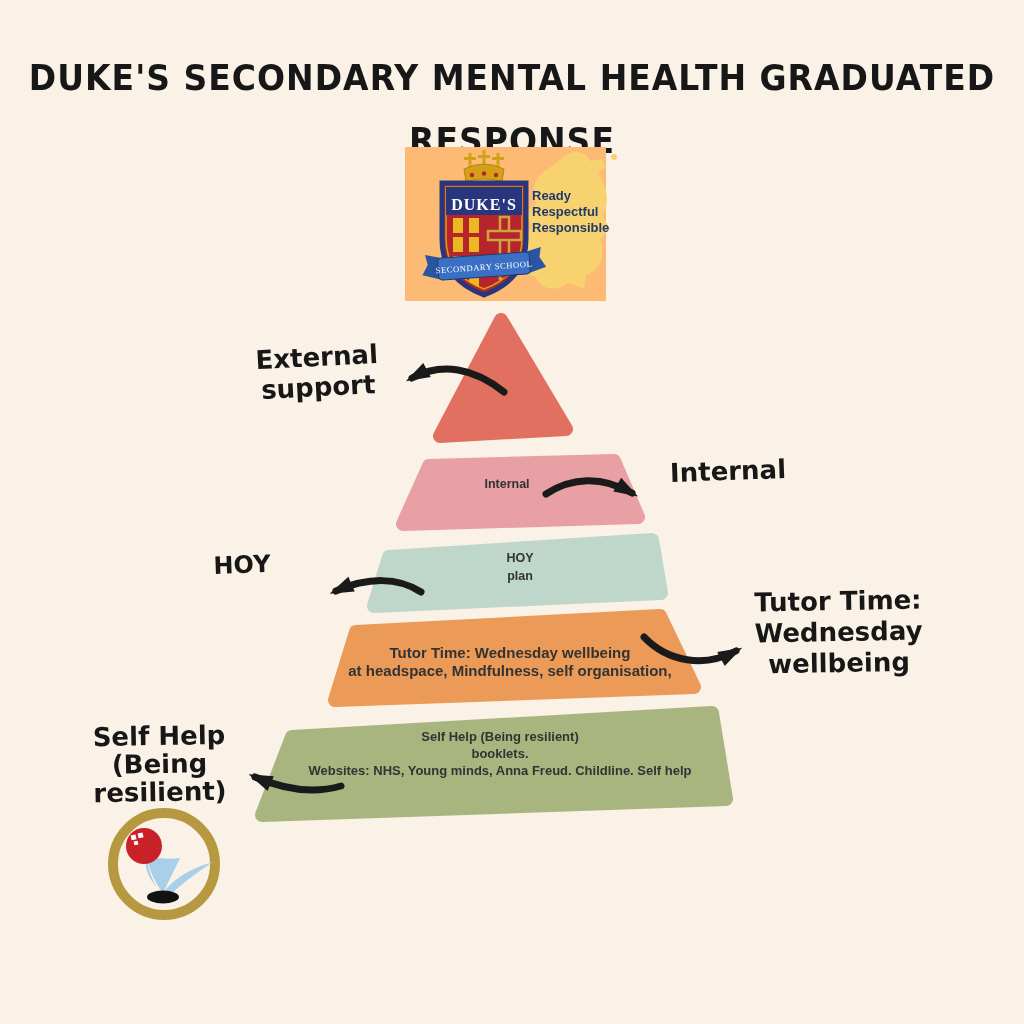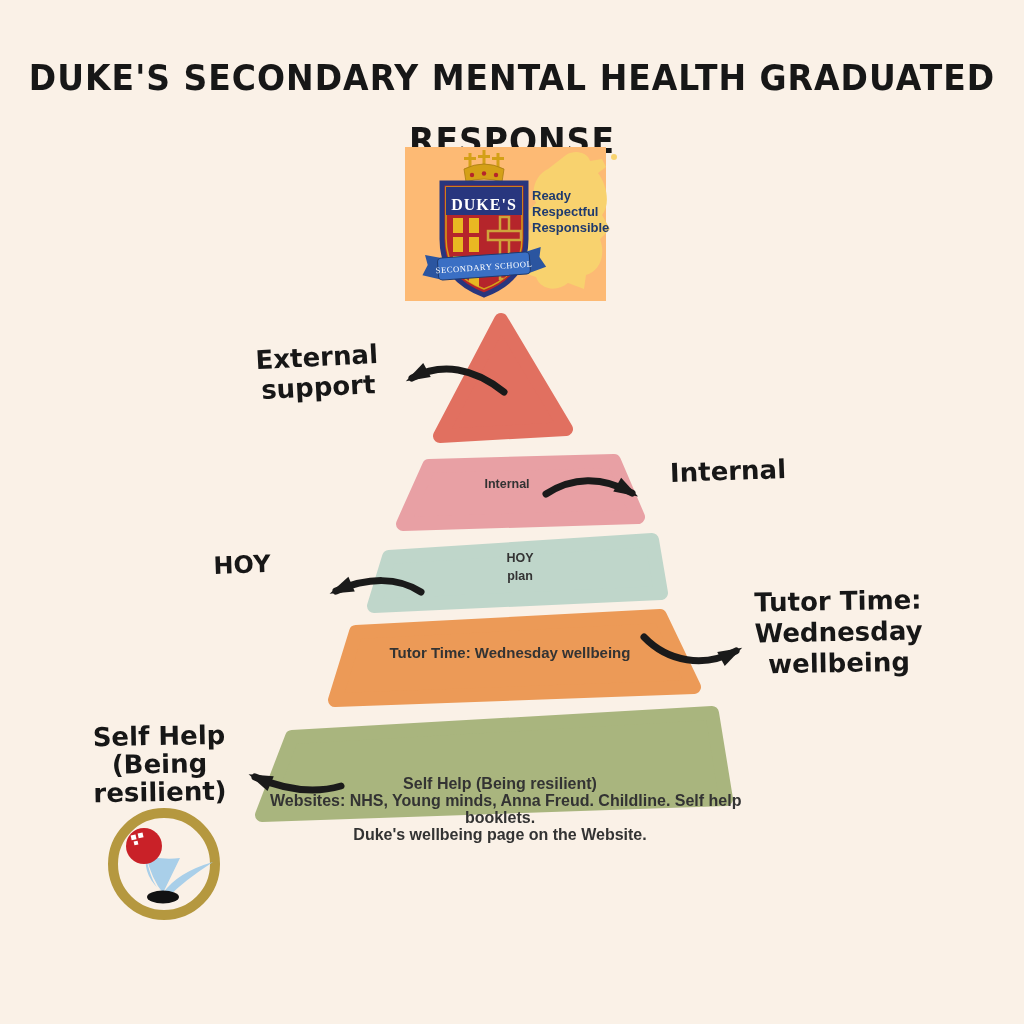--- a/index.html
+++ b/index.html
@@ -7,21 +7,21 @@
   .page{position:absolute;inset:0;width:1024px;height:1024px;}
   svg.layer{position:absolute;left:0;top:0;z-index:1;}
   .hand{font-family:"DejaVu Sans",sans-serif;font-weight:700;color:#171717;}
   .title{position:absolute;top:46px;left:0;width:1024px;text-align:center;font-size:33px;letter-spacing:1px;line-height:57px;transform:scaleY(1.1);transform-origin:top;z-index:2;}
   .logo-box{position:absolute;left:405px;top:147px;width:190px;height:154px;background:#fdba74;z-index:2;padding-left:11px;}
   .band-text{position:absolute;z-index:3;text-align:center;font-weight:700;color:#333333;}
   .band-text div{white-space:nowrap;}
   .bt-pink{left:357px;top:476px;width:300px;font-size:12.5px;line-height:17px;}
   .bt-teal{left:370px;top:550px;width:300px;font-size:12.5px;line-height:17.5px;}
   .bt-orange{left:330px;top:624px;width:360px;font-size:15px;line-height:18px;margin-top:20px;}
-  .bt-olive{left:270px;top:728px;width:460px;font-size:16px;line-height:17px;margin-top:47px;}
+  .bt-olive{left:270px;top:728px;width:460px;font-size:13px;line-height:17px;}
   .side-label{position:absolute;z-index:3;text-align:center;}
   .lb-external{left:205px;top:342px;width:225px;font-size:26px;transform:rotate(-3deg);}
   .lb-internal{left:668px;top:456px;width:120px;font-size:26px;transform:rotate(-2deg);}
   .lb-hoy{left:202px;top:551px;width:80px;font-size:24px;transform:rotate(-2deg);}
   .lb-tutor{left:746px;top:586px;width:185px;font-size:26px;line-height:31px;transform:rotate(-1deg);}
   .lb-selfhelp{left:52px;top:722px;width:215px;font-size:26px;line-height:28px;transform:rotate(-1deg);}
 </style>
 </head>
 <body>
 
@@ -129,26 +129,26 @@
 
   <div class="band-text bt-pink">
     <div>Internal</div>
   </div>
   <div class="band-text bt-teal">
     <div>HOY</div>
     <div>plan</div>
   </div>
   <div class="band-text bt-orange">
     <div>Tutor Time: Wednesday wellbeing</div>
+    <div>at headspace, Mindfulness, self organisation,</div>
   </div>
   <div class="band-text bt-olive">
     <div>Self Help (Being resilient)</div>
+    <div>booklets.</div>
     <div>Websites: NHS, Young minds, Anna Freud. Childline. Self help</div>
-    <div>booklets.</div>
-    <div>Duke's wellbeing page on the Website.</div>
   </div>
 
   <div class="side-label hand lb-external">External support</div>
   <div class="side-label hand lb-internal">Internal</div>
   <div class="side-label hand lb-hoy">HOY</div>
   <div class="side-label hand lb-tutor">
     <div>Tutor Time:</div>
     <div>Wednesday</div>
     <div>wellbeing</div>
   </div>

